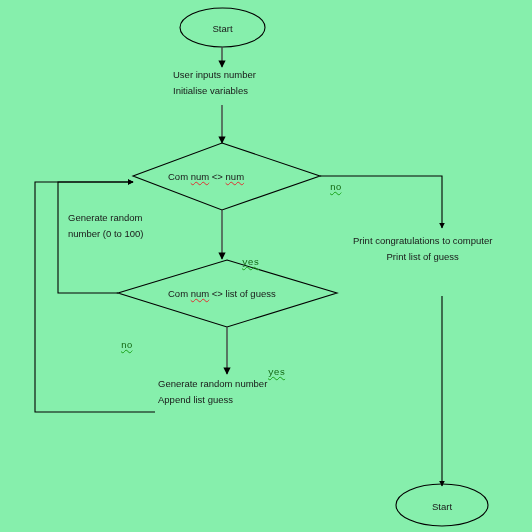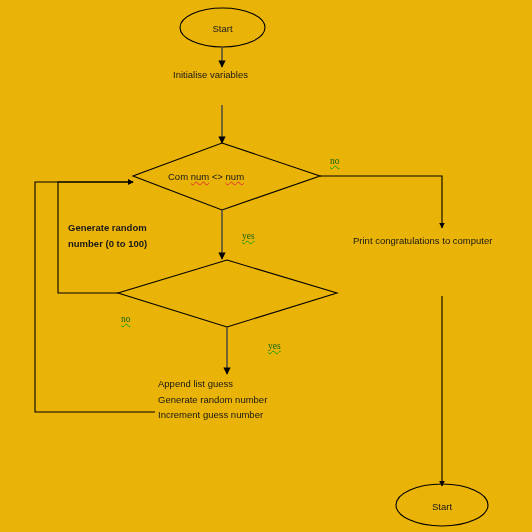--- a/index.html
+++ b/index.html
@@ -5,21 +5,21 @@
 <style>
   html, body {
     margin: 0;
     padding: 0;
     background: #ffffff;
   }
   #canvas {
     position: relative;
     width: 532px;
     height: 532px;
-    background: #eab308;
+    background: #86efac;
     overflow: hidden;
     font-family: "Liberation Sans", sans-serif;
   }
   #flow-svg {
     position: absolute;
     left: 0;
     top: 0;
     width: 532px;
     height: 532px;
   }
@@ -29,25 +29,26 @@
     font-size: 9.5px;
     color: #181818;
     white-space: nowrap;
     line-height: 15px;
   }
   .shape-label {
     text-align: center;
   }
   .branch-label {
     position: absolute;
-    font-family: Liberation Serif, serif;
+    font-family: Liberation Mono, monospace;
     font-size: 9.5px;
     color: #116611;
     white-space: nowrap;
     line-height: 13px;
+    margin-top: 26px;
   }
   
   .sp-green {
     text-decoration: underline wavy #17a117;
     text-decoration-skip-ink: none;
     -webkit-text-decoration: underline wavy #17a117;
   }
   
   .sp-red {
     text-decoration: underline wavy #e03030;
@@ -99,54 +100,58 @@
     <path d="M 155,412 L 35,412 L 35,182 L 133,182" fill="none" stroke="#000000" stroke-width="1.1" marker-end="url(#arrow)"></path>
 
     <line x1="442" y1="296" x2="442" y2="486" stroke="#000000" stroke-width="1.1" marker-end="url(#arrow)"></line>
 
     <ellipse cx="442" cy="505" rx="46" ry="21" fill="none" stroke="#000000" stroke-width="1.1"></ellipse>
   </svg>
 
   <div class="node-text shape-label" style="left:180px; top:21px; width:85px;">Start</div>
 
   <div class="proc-block" style="left:173px; top:67px;">
+    <div>User inputs number</div>
     <div>Initialise variables</div>
   </div>
 
   <div class="node-text" style="left:168px; top:169px;">
     <span>Com </span><span class="sp-red">num</span><span> &lt;&gt; </span><span class="sp-red">num</span>
   </div>
 
   <div class="branch-label" style="left:330px; top:155px;">
     <span class="sp-green">no</span>
   </div>
 
   <div class="branch-label" style="left:242px; top:230px;">
     <span class="sp-green">yes</span>
   </div>
 
-  <div class="proc-block" style="left:68px; top:220px;font-weight:bold;">
+  <div class="proc-block" style="left:68px; top:210px;">
     <div>Generate random</div>
     <div>number (0 to 100)</div>
   </div>
 
+  <div class="node-text" style="left:168px; top:286px;">
+    <span>Com </span><span class="sp-red">num</span><span> &lt;&gt; list of guess</span>
+  </div>
 
   <div class="branch-label" style="left:121px; top:313px;">
     <span class="sp-green">no</span>
   </div>
 
   <div class="branch-label" style="left:268px; top:340px;">
     <span class="sp-green">yes</span>
   </div>
 
   <div class="proc-block" style="left:353px; top:233px;text-align:center;">
     <div>Print congratulations to computer</div>
+    <div>Print list of guess</div>
   </div>
 
   <div class="proc-block" style="left:158px; top:376px;">
+    <div>Generate random number</div>
     <div>Append list guess</div>
-    <div>Generate random number</div>
-    <div>Increment guess number</div>
   </div>
 
   <div class="node-text shape-label" style="left:396px; top:499px; width:92px;">Start</div>
 
 </div>
 
 </body></html>

